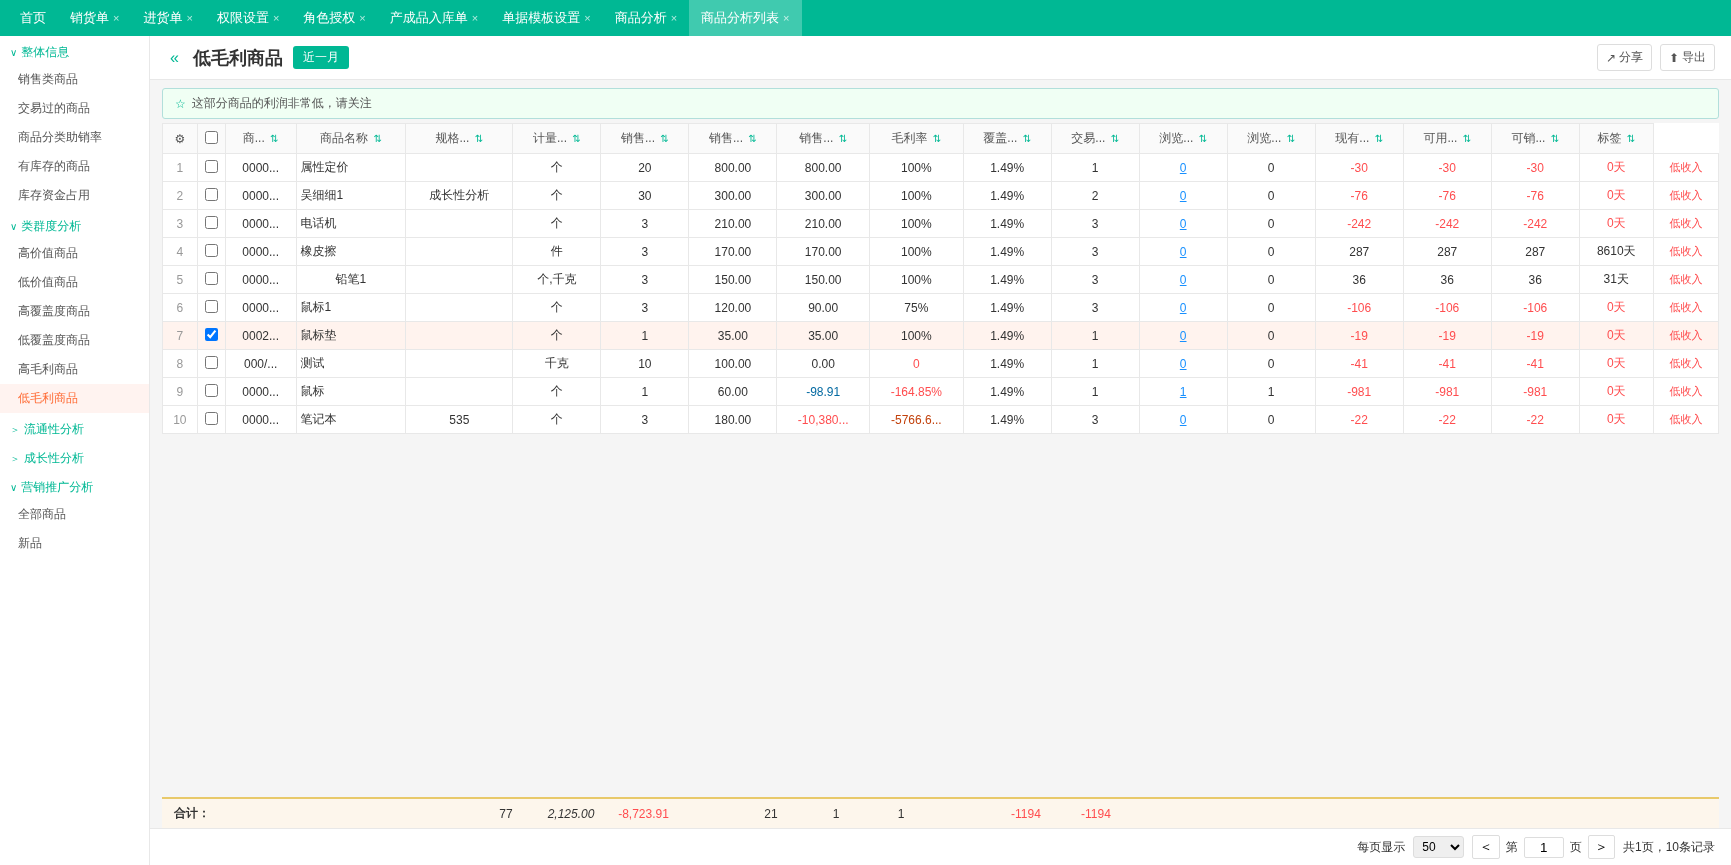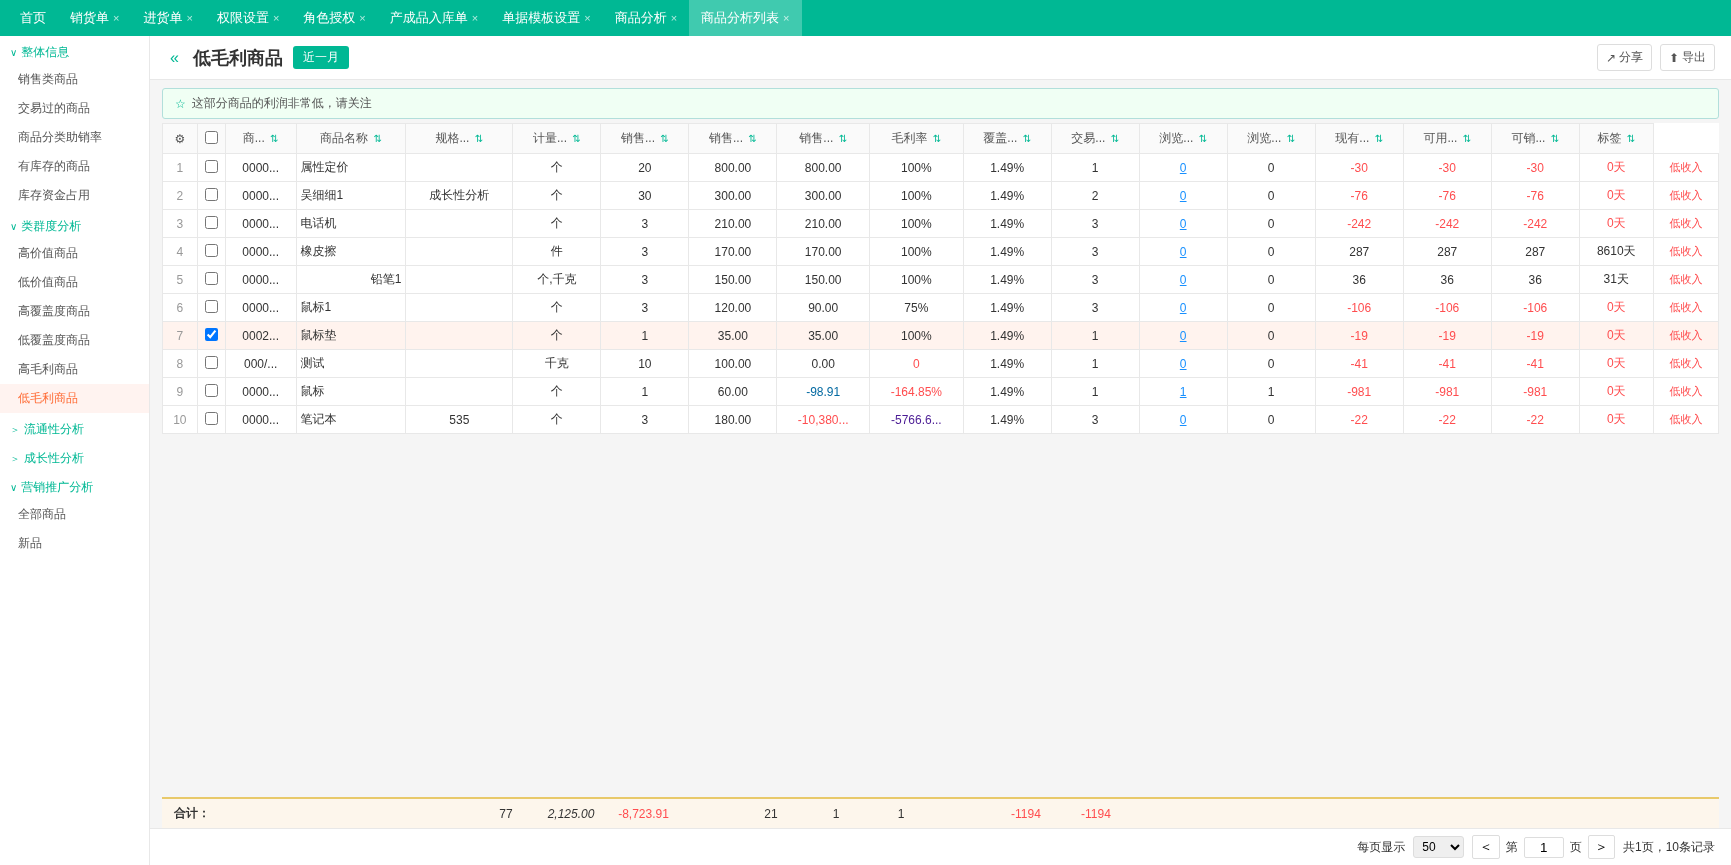--- a/index.html
+++ b/index.html
@@ -245,21 +245,21 @@
     <td style="">287</td>
     <td style="">287</td>
     <td style="">287</td>
     <td style="color:#333;">8610天</td>
     <td class="tag-low">低收入</td>
   </tr>
             <tr>
     <td style="color:#999;">5</td>
     <td class="checkbox-col"><input type="checkbox" style=""></td>
     <td>0000...</td>
-    <td style="text-align:right;">铅笔1</td>
+    <td style="text-align:center;">铅笔1</td>
     <td></td>
     <td>个,千克</td>
     <td>3</td>
     <td>150.00</td>
     <td style="">150.00</td>
     <td style="">100%</td>
     <td>1.49%</td>
     <td>3</td>
     <td class="link">0</td>
     <td>0</td>
@@ -356,21 +356,21 @@
             <tr>
     <td style="color:#999;">10</td>
     <td class="checkbox-col"><input type="checkbox" style=""></td>
     <td>0000...</td>
     <td style="text-align:left;">笔记本</td>
     <td>535</td>
     <td>个</td>
     <td>3</td>
     <td>180.00</td>
     <td style="color:#ff4d4f;">-10,380...</td>
-    <td style="color:#4c1d95;">-5766.6...</td>
+    <td style="color:#c2410c;">-5766.6...</td>
     <td>1.49%</td>
     <td>3</td>
     <td class="link">0</td>
     <td>0</td>
     <td style="color:#ff4d4f;">-22</td>
     <td style="color:#ff4d4f;">-22</td>
     <td style="color:#ff4d4f;">-22</td>
     <td style="color:#ff4d4f;">0天</td>
     <td class="tag-low">低收入</td>
   </tr>

